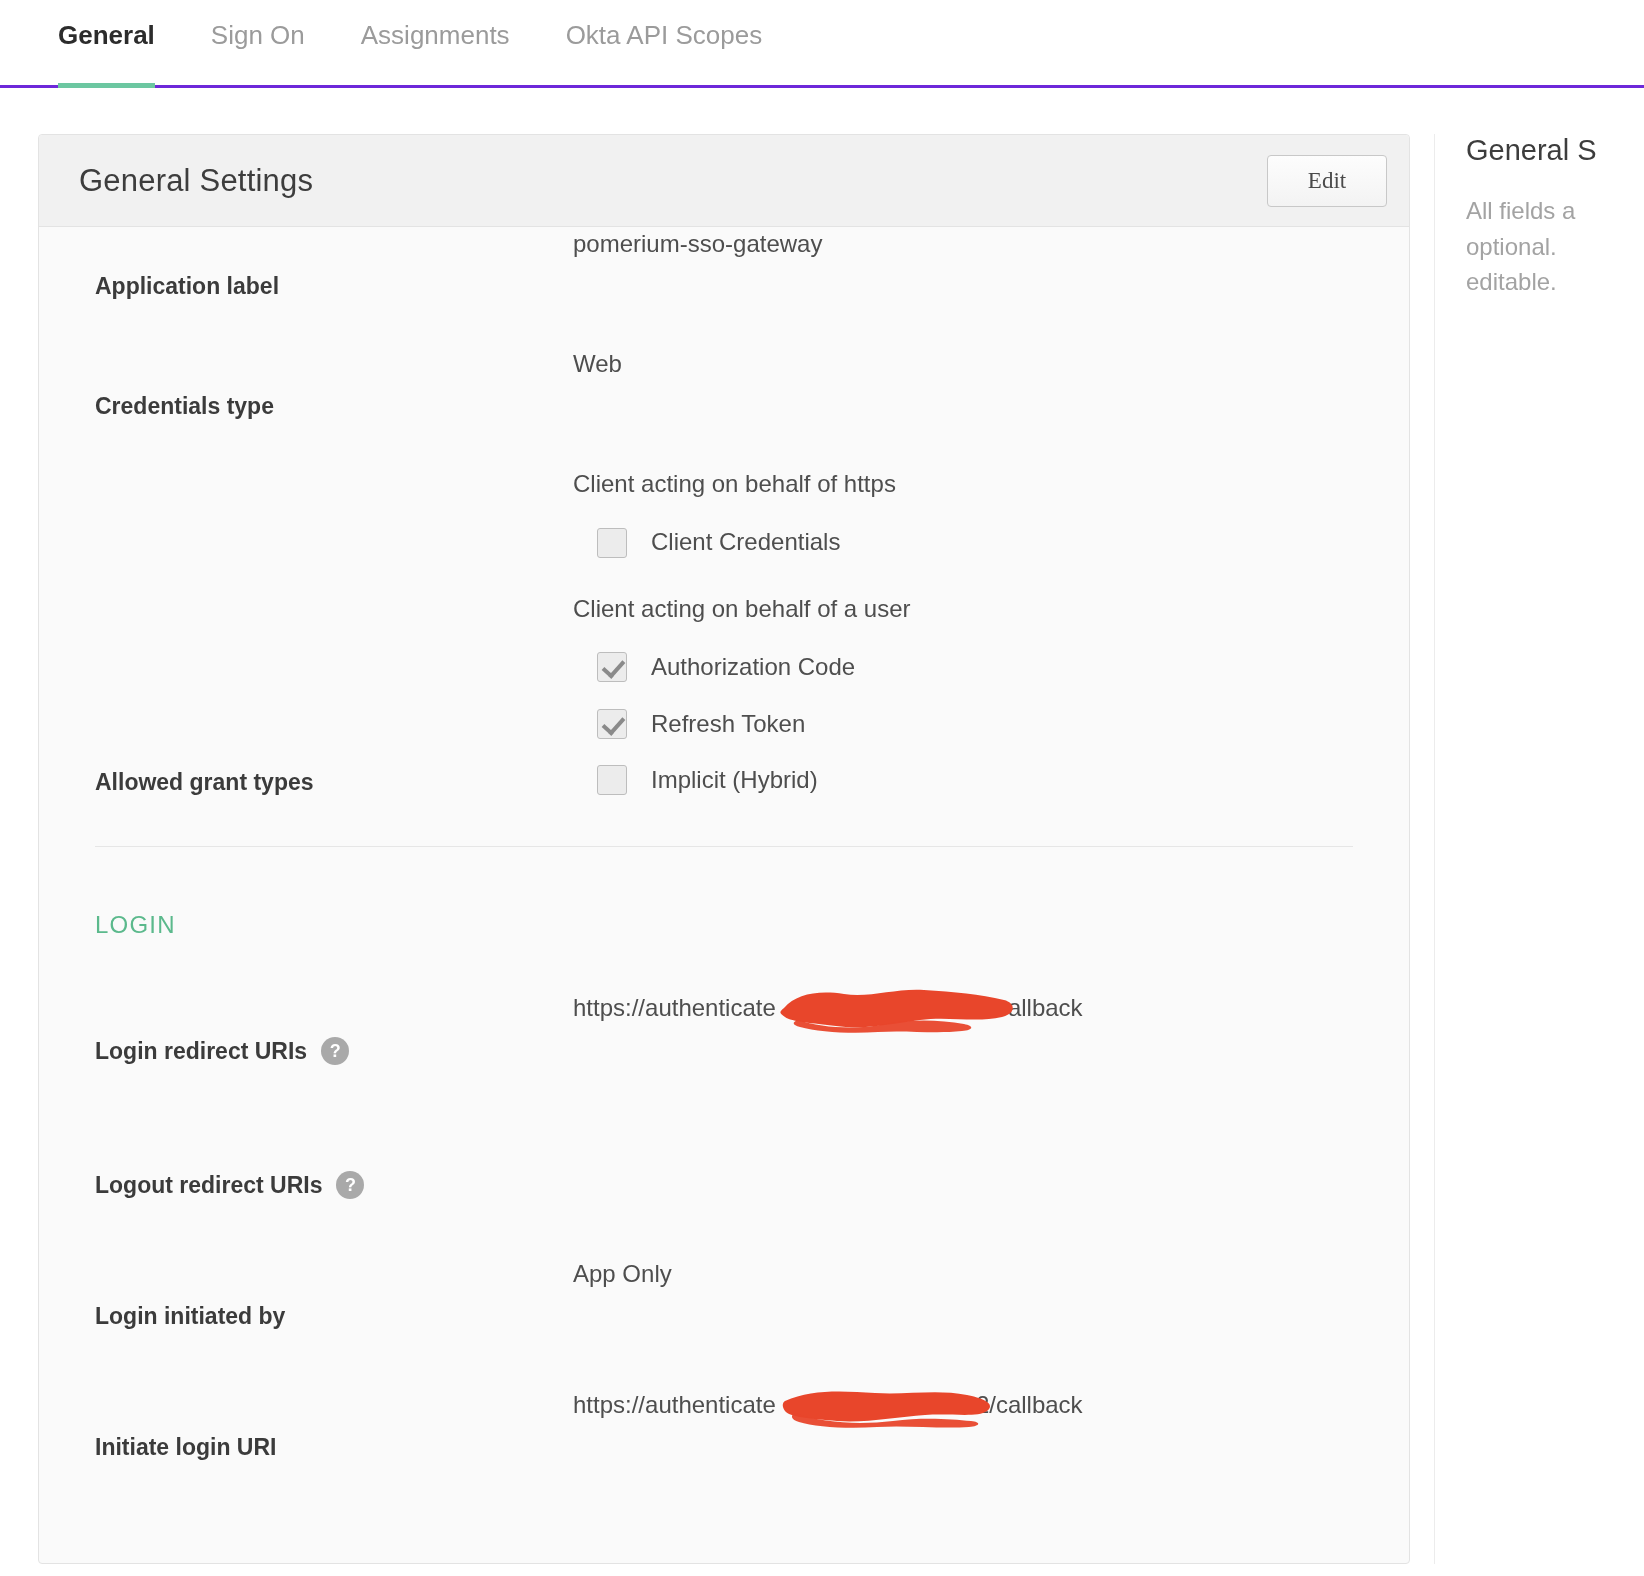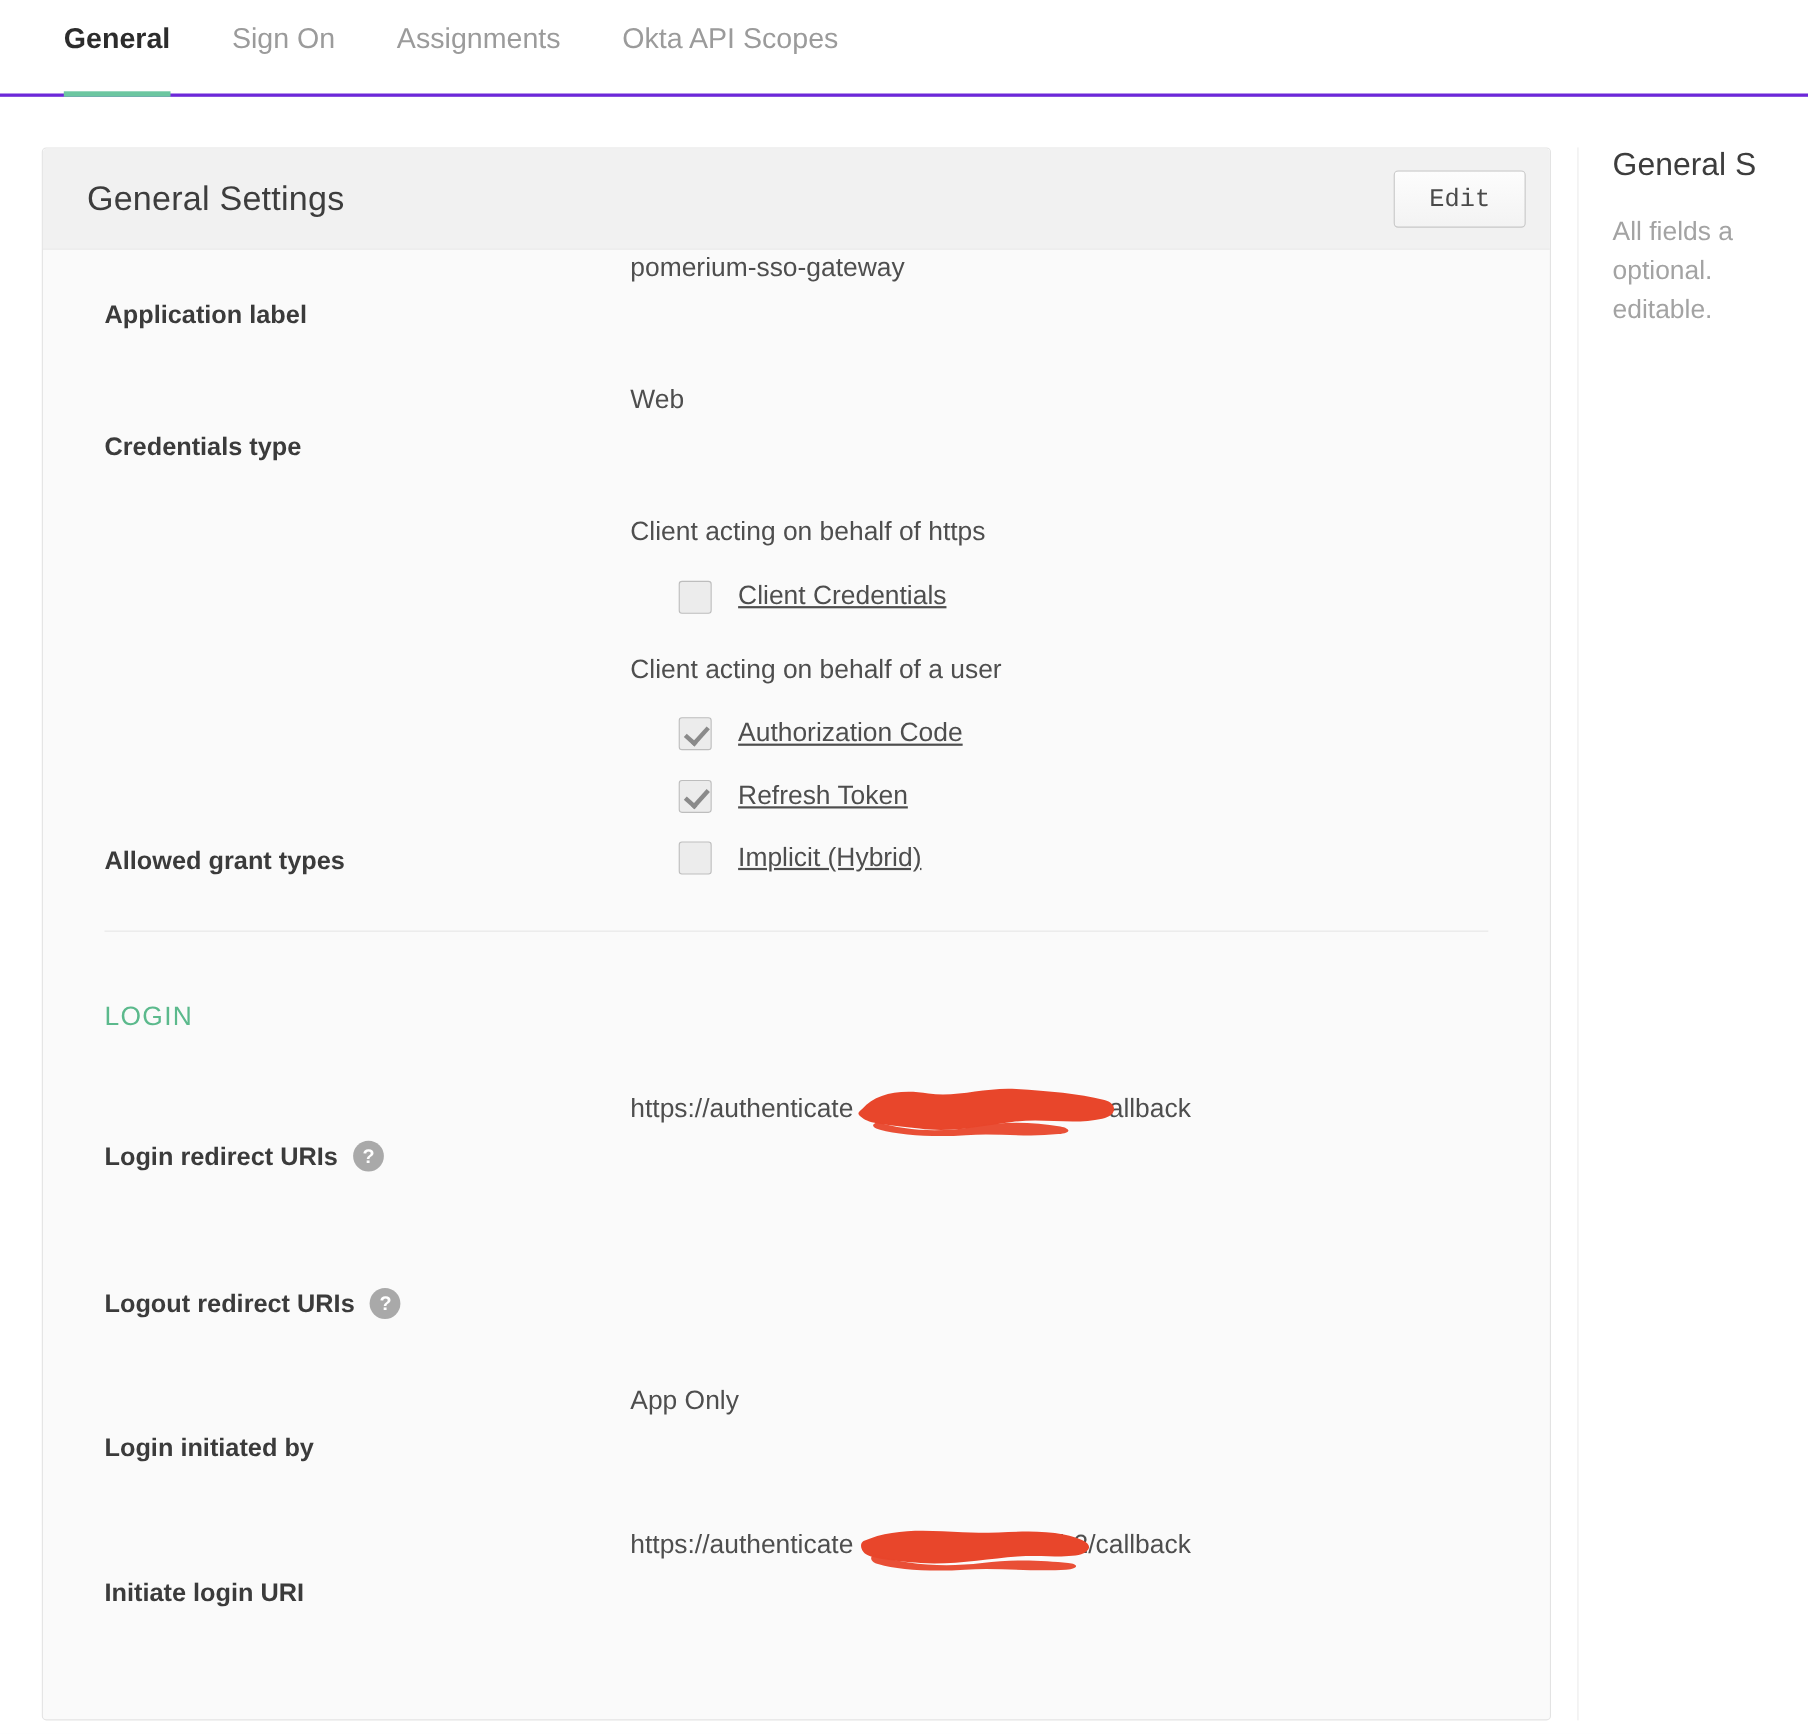--- a/index.html
+++ b/index.html
@@ -66,21 +66,21 @@
   }
   .edit-btn {
     position: absolute;
     right: 22px; top: 20px;
     width: 120px; height: 52px;
     background: linear-gradient(#fdfdfd,#f3f3f3);
     border: 1px solid #c8c8c8;
     border-radius: 4px;
     font-size: 23px;
     color: #4a4a4a;
-    font-family: Liberation Mono, monospace;
+    font-family: Liberation Serif, serif;
     cursor: pointer;
   }
 
   .panel-body { padding: 0 0 40px 0; }
 
   .section-head {
     color: #5bb98c;
     font-size: 24px;
     letter-spacing: 1.2px;
     padding: 62px 0 0 56px;
@@ -131,24 +131,23 @@
   .grant-group { }
   .grant-heading {
     font-size: 24px;
     color: #4e4e4e;
     margin-bottom: 26px;
   }
   .grant-heading.second { margin-top: 34px; }
   .cbrow {
     display: flex;
     align-items: center;
-    margin-left: 44px;
+    margin-left: 24px;
     margin-bottom: 24px;
     cursor: default;
-    text-decoration: underline;
   }
   .cbox {
     width: 30px; height: 30px;
     border: 1px solid #bdbdbd;
     border-radius: 3px;
     background: #ececec;
     position: relative;
     flex: 0 0 30px;
     margin-right: 24px;
   }

